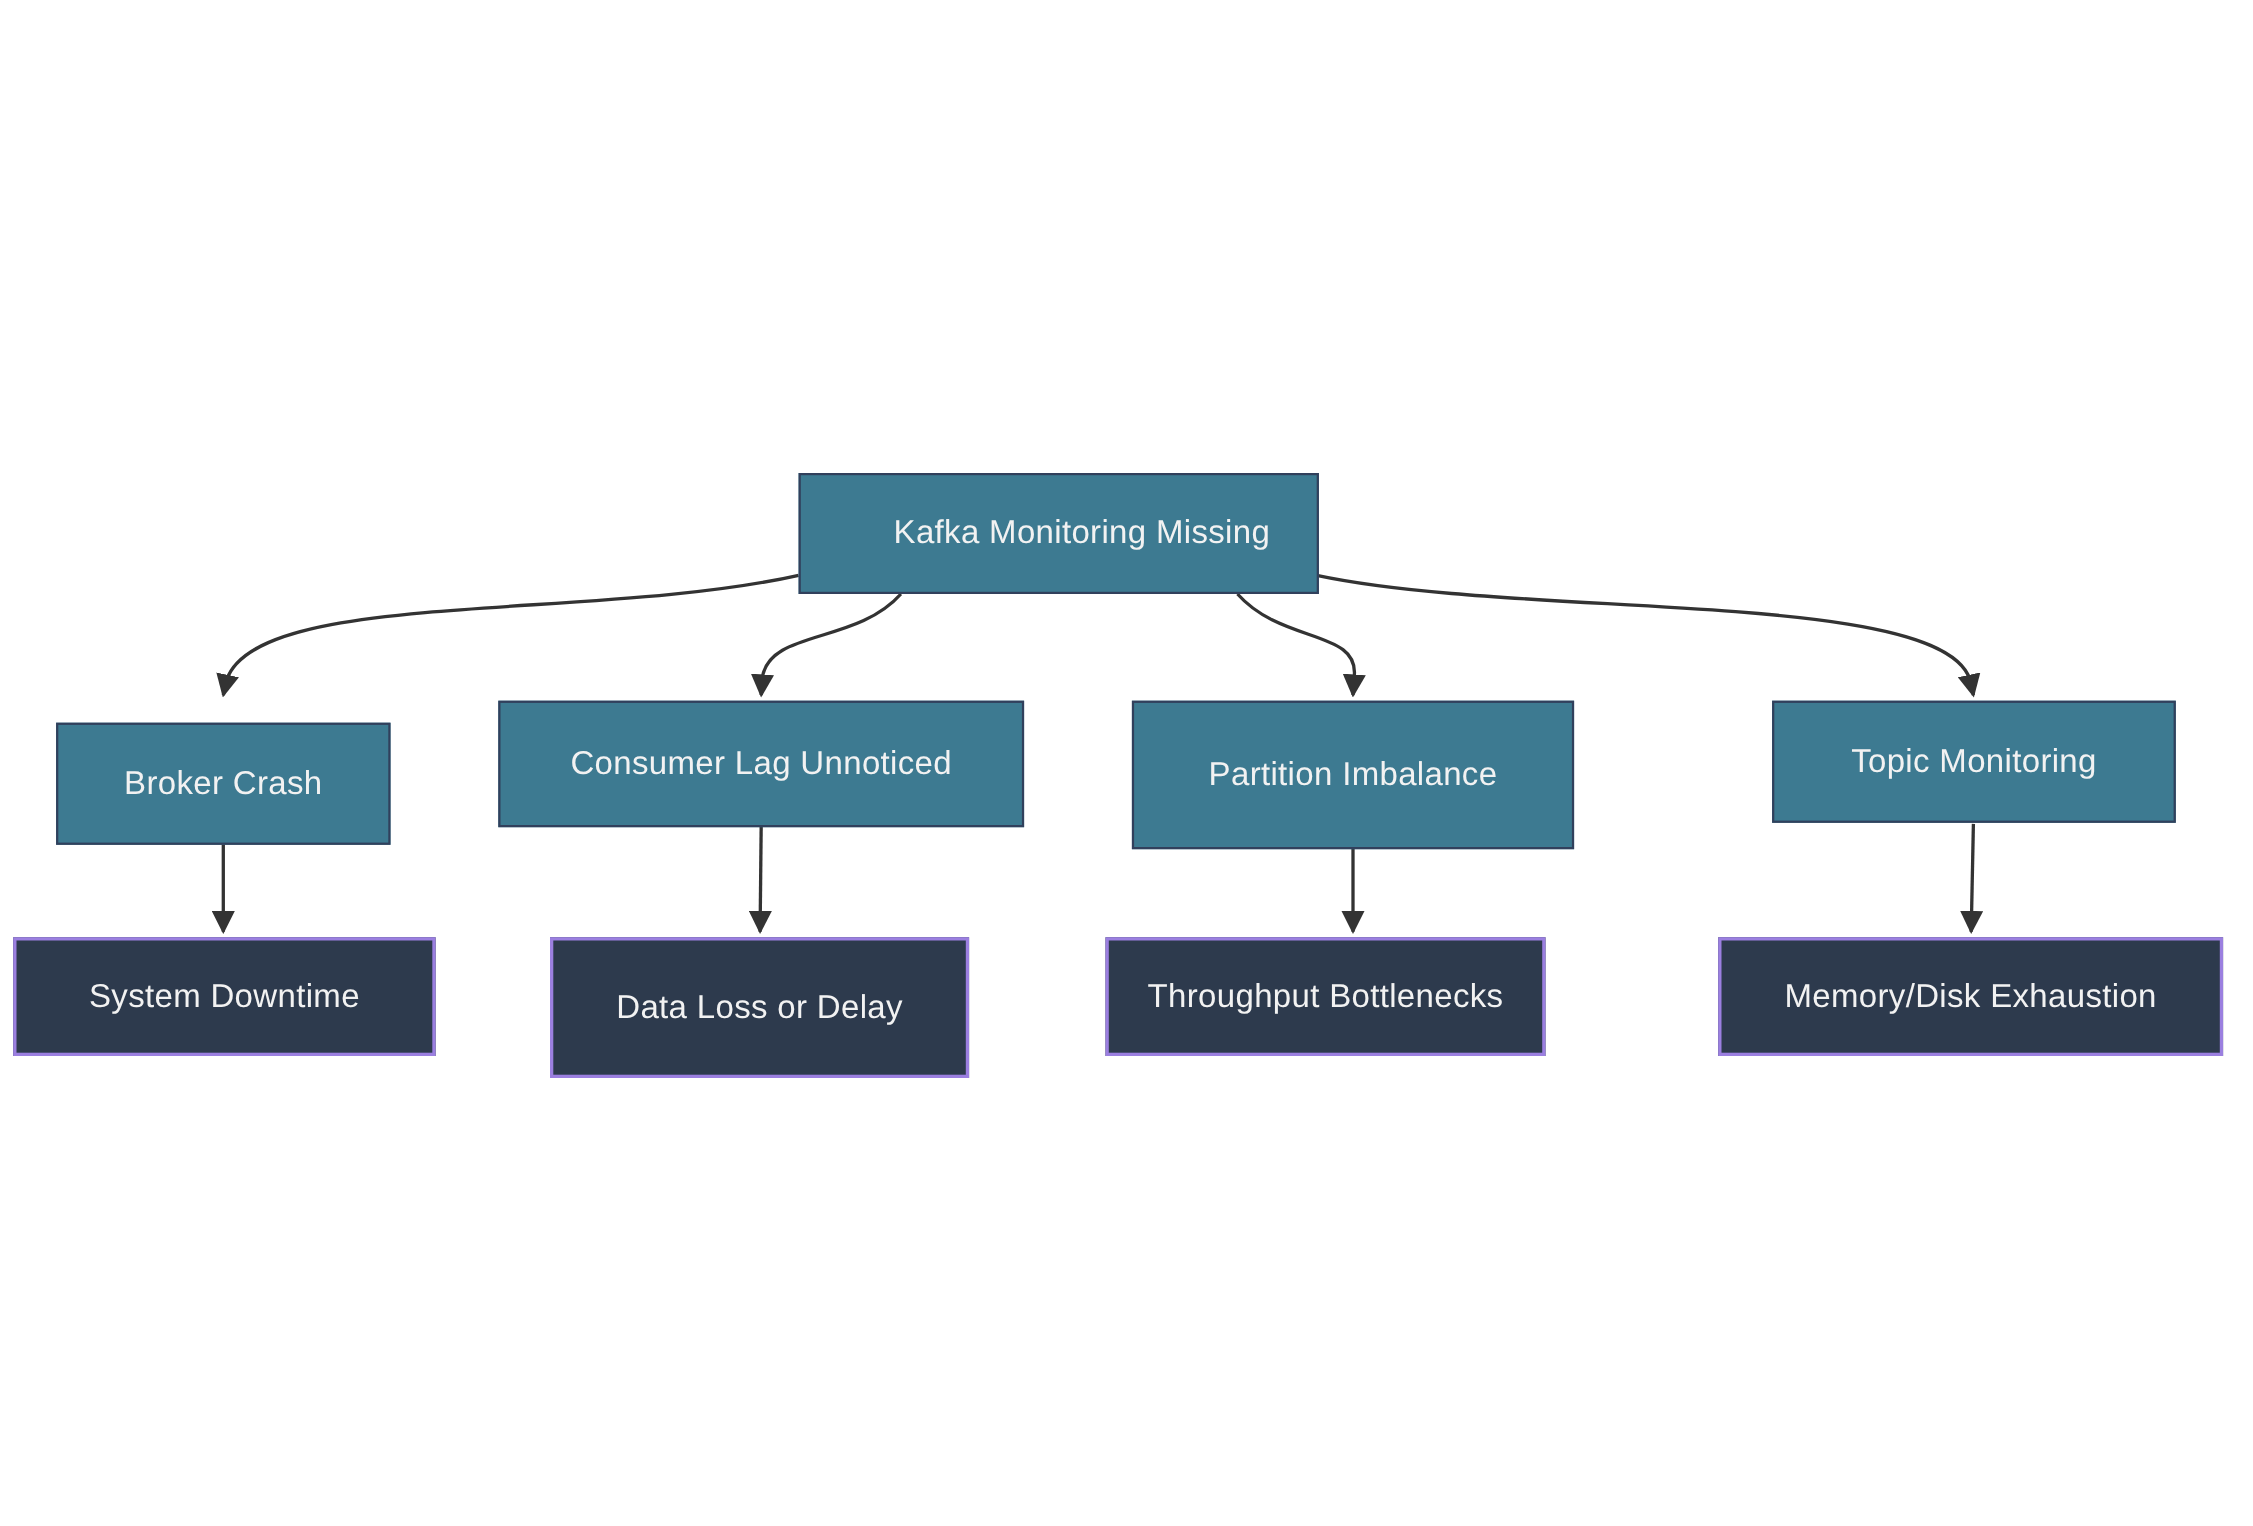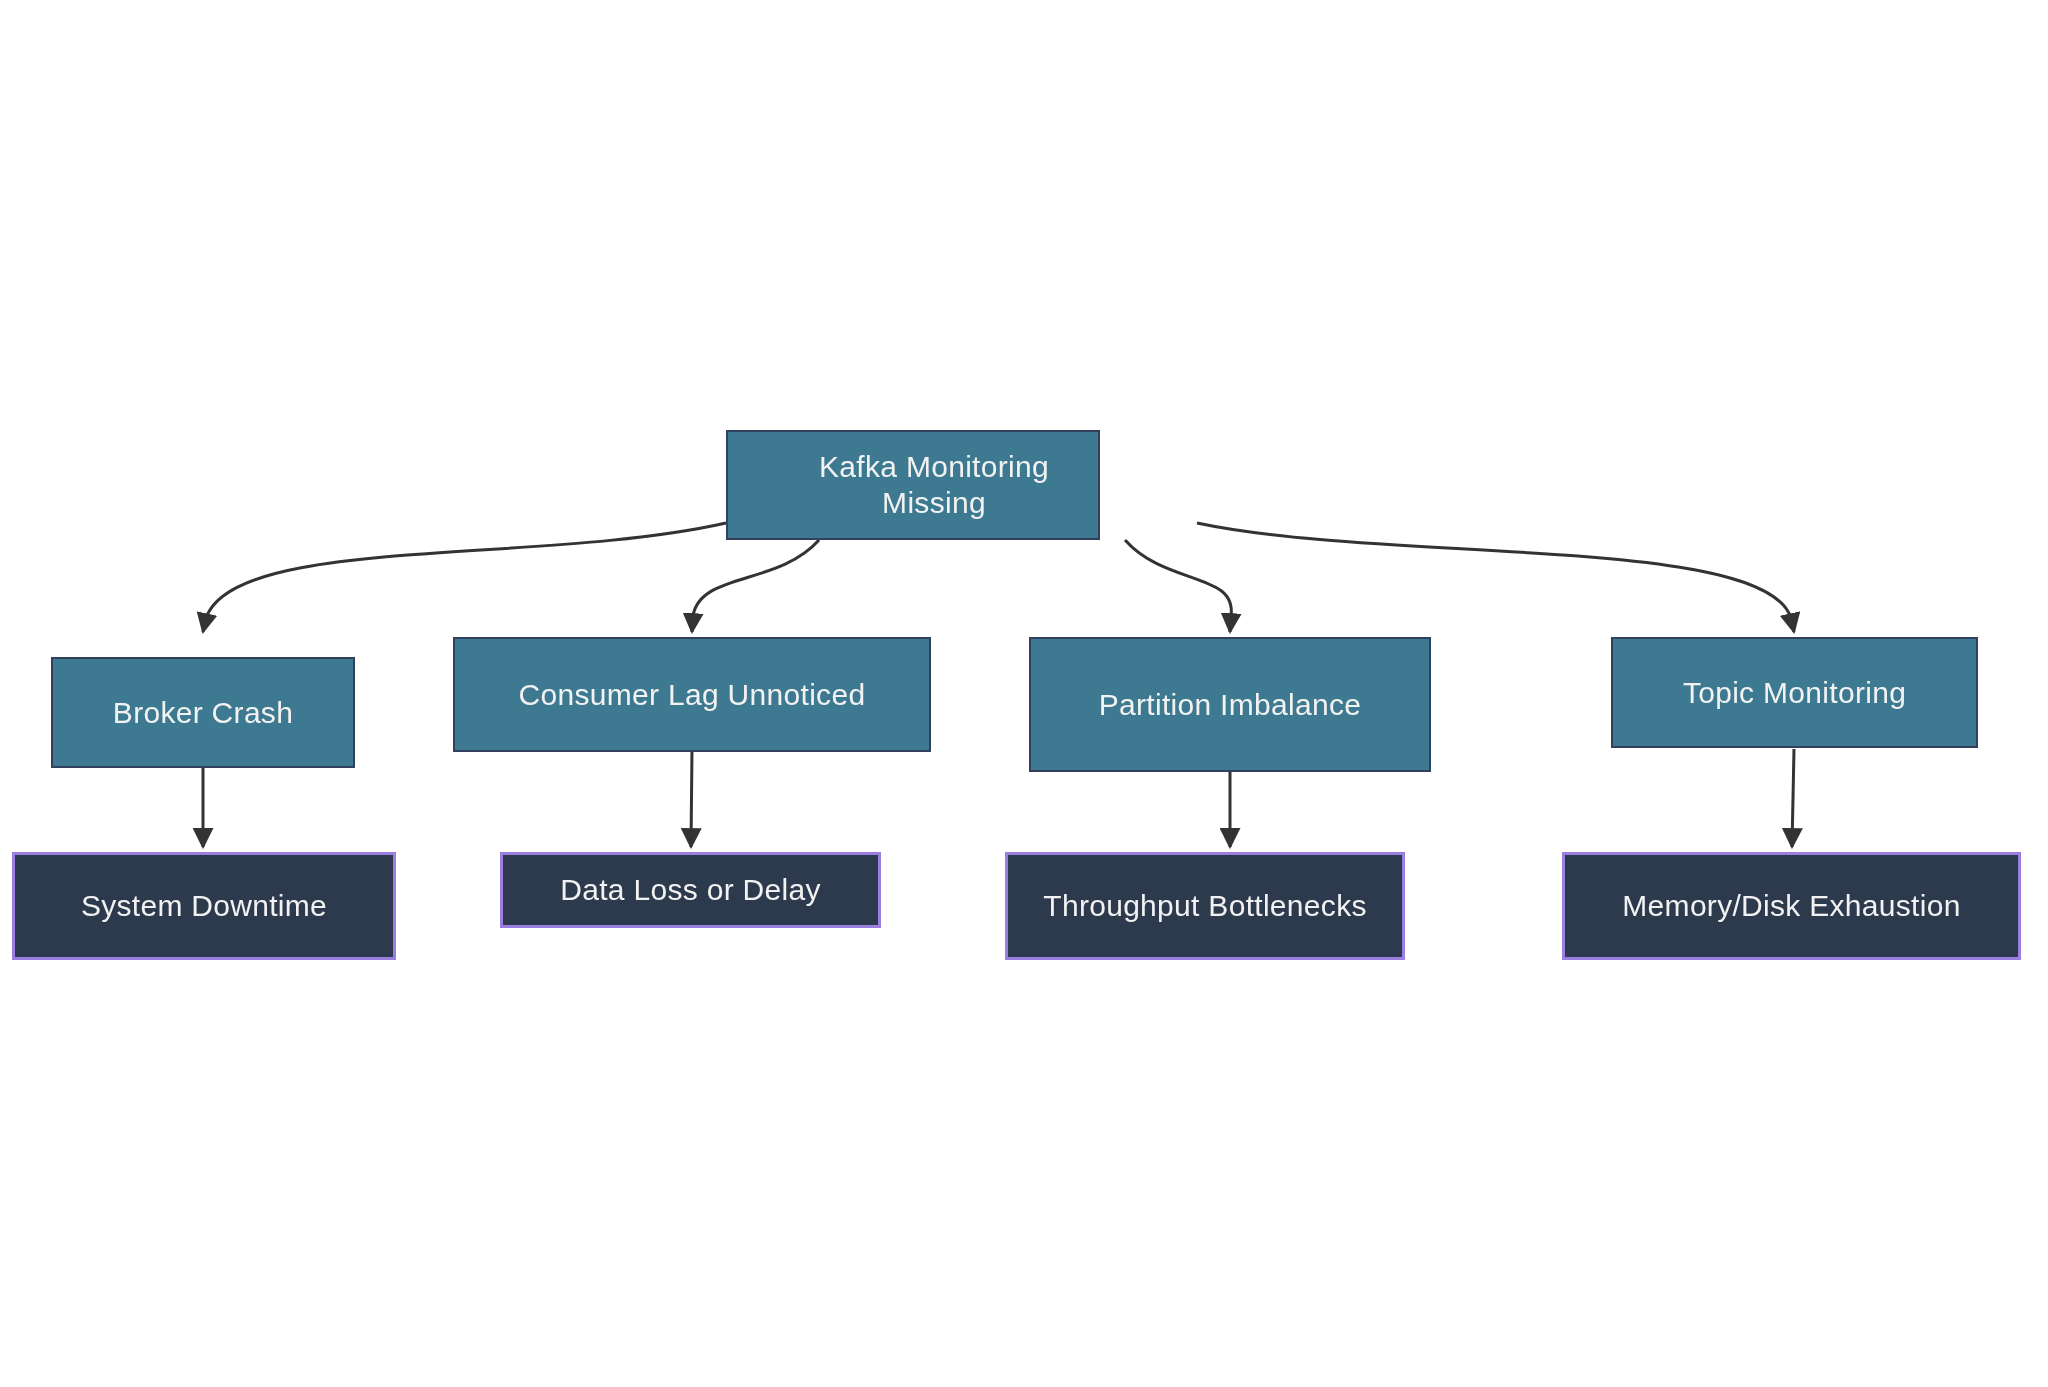--- a/index.html
+++ b/index.html
@@ -35,27 +35,27 @@
   }
   .node.cause {
     background: #3d7a91;
     border: 2px solid #31405c;
   }
   .node.effect {
     background: #2d3a4d;
     border: 3px solid #9b7fe0;
   }
   
-  #node-root        { left: 726px;  top: 430px; width: 374px; height: 110px; padding-left: 42px; }
+  #node-root        { left: 726px;  top: 430px; width: 473px; height: 110px; padding-left: 42px; }
   #node-broker      { left: 51px;   top: 637px; width: 304px; height: 111px; margin-top: 20px; }
   #node-consumer    { left: 453px;  top: 637px; width: 478px; height: 115px; }
   #node-partition   { left: 1029px; top: 637px; width: 402px; height: 135px; text-align: right; }
   #node-topic       { left: 1611px; top: 637px; width: 367px; height: 111px; }
   #node-downtime    { left: 12px;   top: 852px; width: 384px; height: 108px; }
-  #node-dataloss    { left: 500px;  top: 852px; width: 381px; height: 76px; text-align: right; }
+  #node-dataloss    { left: 500px;  top: 852px; width: 381px; height: 128px; text-align: right; }
   #node-throughput  { left: 1005px; top: 852px; width: 400px; height: 108px; }
   #node-memory      { left: 1562px; top: 852px; width: 459px; height: 108px; }
   .edge {
     fill: none;
     stroke: #333333;
     stroke-width: 3px;
   }
 </style>
 </head>
 <body>

